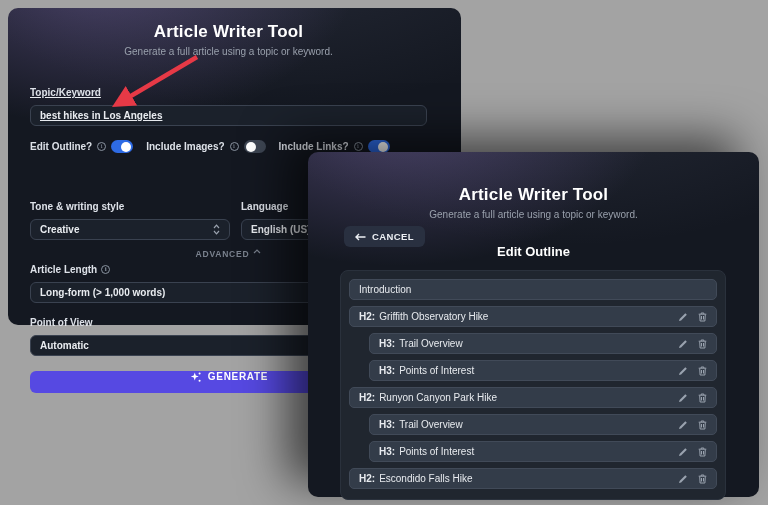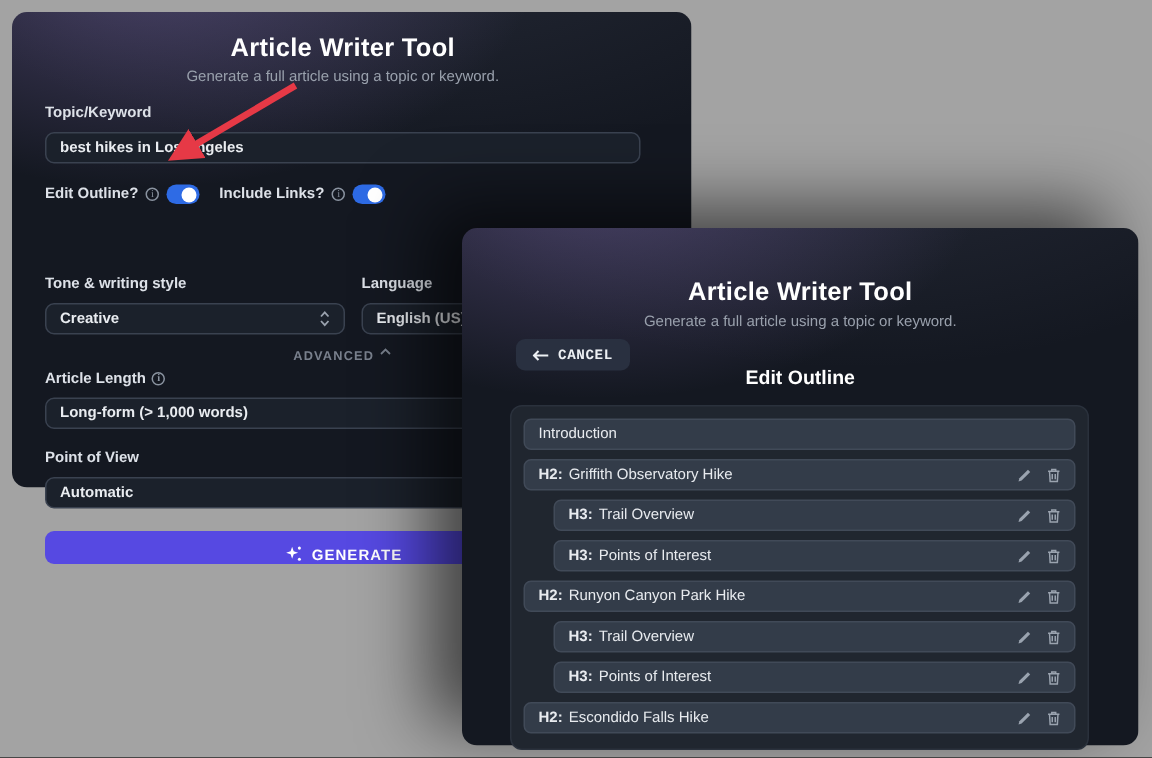--- a/index.html
+++ b/index.html
@@ -55,28 +55,28 @@
   .col-tone .field-label, .col-lang .field-label { margin-bottom:7px;margin-top:36px; }
 
   .advanced-row { margin-top:9px; text-align:center; font-size:8.5px; font-weight:bold;
     color:#79808d; letter-spacing:.8px; display:flex; justify-content:center; gap:4px; cursor:pointer; }
 
   .stack-field { margin-top:11px; }
   .stack-field .field-label { margin-bottom:7px; }
 
   .generate-btn { margin-top:15px; height:22px; width:100%; border:none; border-radius:6px;
     background:#5649e2; color:#fff; font-size:10px; font-weight:bold; letter-spacing:.7px;
-    display:flex; align-items:flex-end; justify-content:center; gap:6px; cursor:pointer;
+    display:flex; align-items:flex-start; justify-content:center; gap:6px; cursor:pointer;
     font-family:"Liberation Sans",sans-serif; }
 
   
   .front-panel .panel-title { margin-top:33px; }
   .cancel-btn { position:absolute; left:36px; top:74px; background:#293040; border:none; border-radius:6px;
     padding:5px 11px; color:#edf0f4; font-size:9.5px; font-weight:bold; letter-spacing:.4px;
-    display:flex; align-items:center; gap:6px; cursor:pointer; font-family:Liberation Mono, monospace; }
+    display:flex; align-items:center; gap:6px; cursor:pointer; font-family:Liberation Sans, sans-serif; }
 
   .outline-heading { text-align:center; margin-top:24px; font-size:13px; font-weight:bold; color:#fff; }
   .outline-desc { text-align:center; margin-top:4px; font-size:9.5px; color:#8f96a2; }
 
   .outline-box { margin:11px 33px 0 32px; background:#20262f; border:1px solid #2a313c; border-radius:8px;
     padding:8px; display:flex; flex-direction:column; gap:6px; height:230px; }
   .outline-row { height:21px; flex:0 0 21px; background:#333c49; border:1px solid #414a58; border-radius:5px;
     display:flex; align-items:center; padding:0 9px; font-size:10px; color:#e8ebef; cursor:text; }
   .outline-row.indent { margin-left:20px; }
   .row-level { font-weight:bold; margin-right:4px; }
@@ -88,32 +88,39 @@
 </style>
 </head>
 <body>
 
 <div class="stage">
 
   <div class="panel back-panel">
     <div class="panel-title">Article Writer Tool</div>
     <div class="panel-sub">Generate a full article using a topic or keyword.</div>
 
-    <div class="stack-field" style="margin-top:13px;">
+    <div class="stack-field" style="margin-top:30px;text-decoration:underline;">
       <div class="field-label" style="margin-bottom:7px;">Topic/Keyword</div>
       <div class="text-input">
         <span>best hikes in Los Angeles</span>
       </div>
     </div>
 
     <div class="toggles-row">
       <div class="toggle-group">
         <span class="field-label">Edit Outline?</span>
         <span class="info-icon"></span>
         <span class="toggle" data-state="on">
+            <span class="knob"></span>
+          </span>
+      </div>
+      <div class="toggle-group">
+        <span class="field-label">Include Images?</span>
+        <span class="info-icon"></span>
+        <span class="toggle" data-state="off">
             <span class="knob"></span>
           </span>
       </div>
       <div class="toggle-group">
         <span class="field-label">Include Links?</span>
         <span class="info-icon"></span>
         <span class="toggle" data-state="on">
             <span class="knob"></span>
           </span>
       </div>

